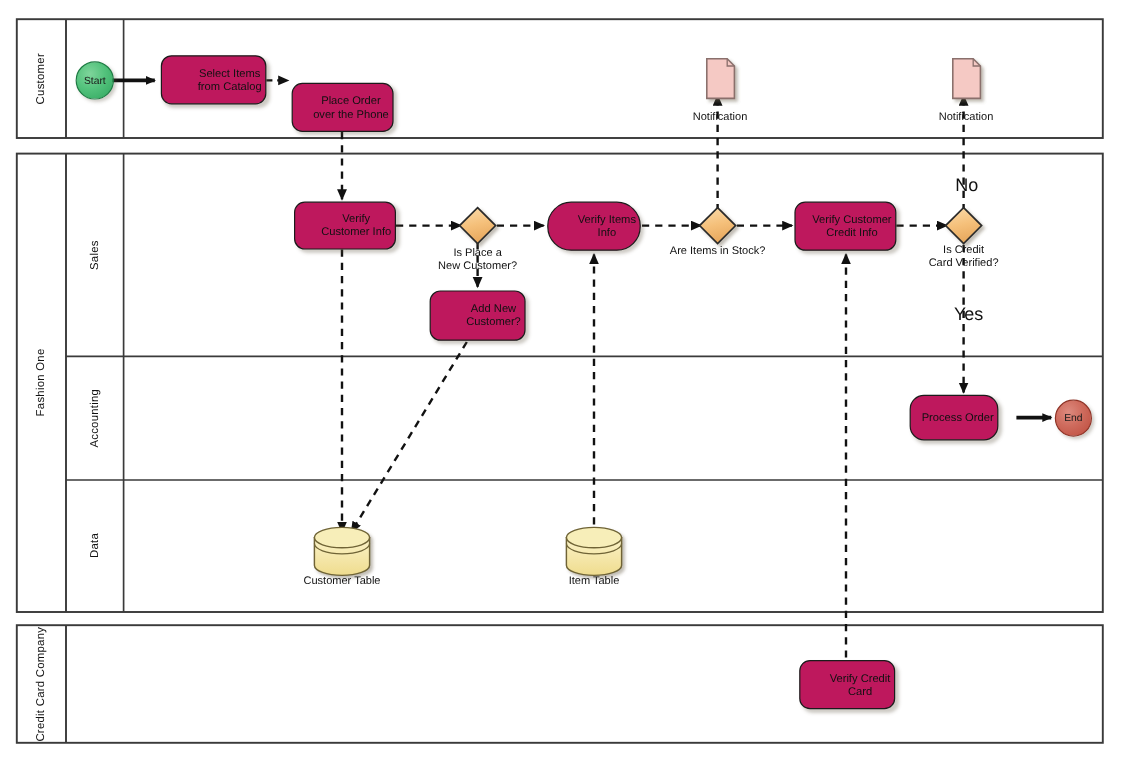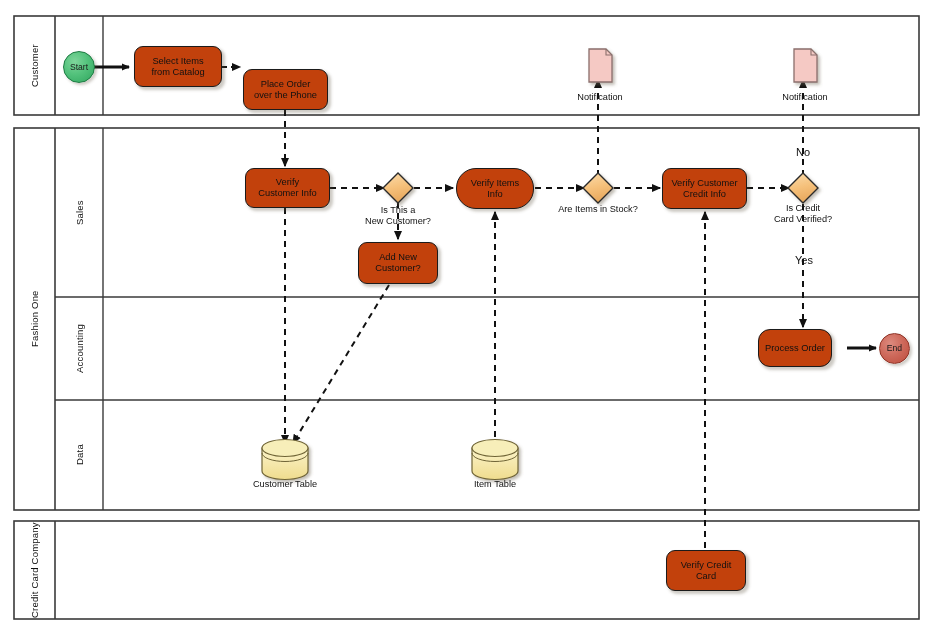--- a/index.html
+++ b/index.html
@@ -18,27 +18,28 @@
   .pool-label{font-size:9.5px;}
 
   .node{
     position:absolute;
     box-sizing:border-box;
     display:flex;align-items:center;justify-content:center;
     text-align:center;
     line-height:1.18;
   }
   .task{
-    background:#c2410c;
+    background:#be185d;
     border:1.6px solid #1b1b1b;
     border-radius:9px;
     font-size:9.3px;
     color:#111;
     box-shadow:2.5px 2.5px 3px rgba(90,80,60,.30);
     padding:2px 3px;
+    justify-content:flex-end;
   }
   .event{
     border-radius:50%;
     font-size:8.6px;
     color:#1a1a1a;
   }
   .event.start{
     background:radial-gradient(circle at 36% 32%, #7fd59b 0%, #53c27c 45%, #2fa55d 100%);
     border:1.5px solid #1d7a42;
     box-shadow:2px 2px 3px rgba(90,80,60,.30);
@@ -52,21 +53,21 @@
   .gw-label{
     position:absolute;
     font-size:9.2px;
     text-align:center;
     line-height:1.2;
     color:#111;
     white-space:nowrap;
   }
   .flow-label{
     position:absolute;
-    font-size:11px;
+    font-size:15px;
     color:#111;
     white-space:nowrap;
     padding-left:24px;
   }
   .art-label{
     position:absolute;
     font-size:9.2px;
     color:#111;
     text-align:center;
     white-space:nowrap;
@@ -242,21 +243,21 @@
     <span>Process Order</span>
   </div>
 
   <div class="node task" style="left:666px;top:550px;width:80px;height:41px;">
     <span>
       <span>Verify Credit</span><br><span>Card</span>
     </span>
   </div>
 
   <div class="gw-label" style="left:338px;top:205px;width:120px;">
-    <span>Is This a</span><br><span>New Customer?</span>
+    <span>Is Place a</span><br><span>New Customer?</span>
   </div>
 
   <div class="gw-label" style="left:538px;top:204px;width:120px;">
     <span>Are Items in Stock?</span>
   </div>
 
   <div class="gw-label" style="left:743px;top:203px;width:120px;">
     <span>Is Credit</span><br><span>Card Verified?</span>
   </div>
 

